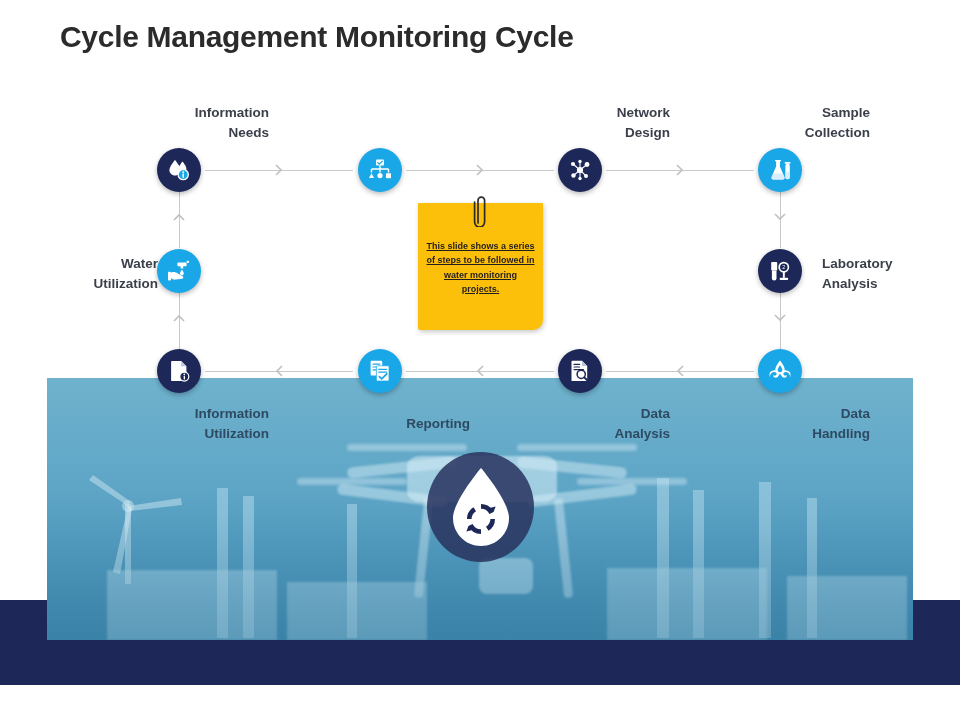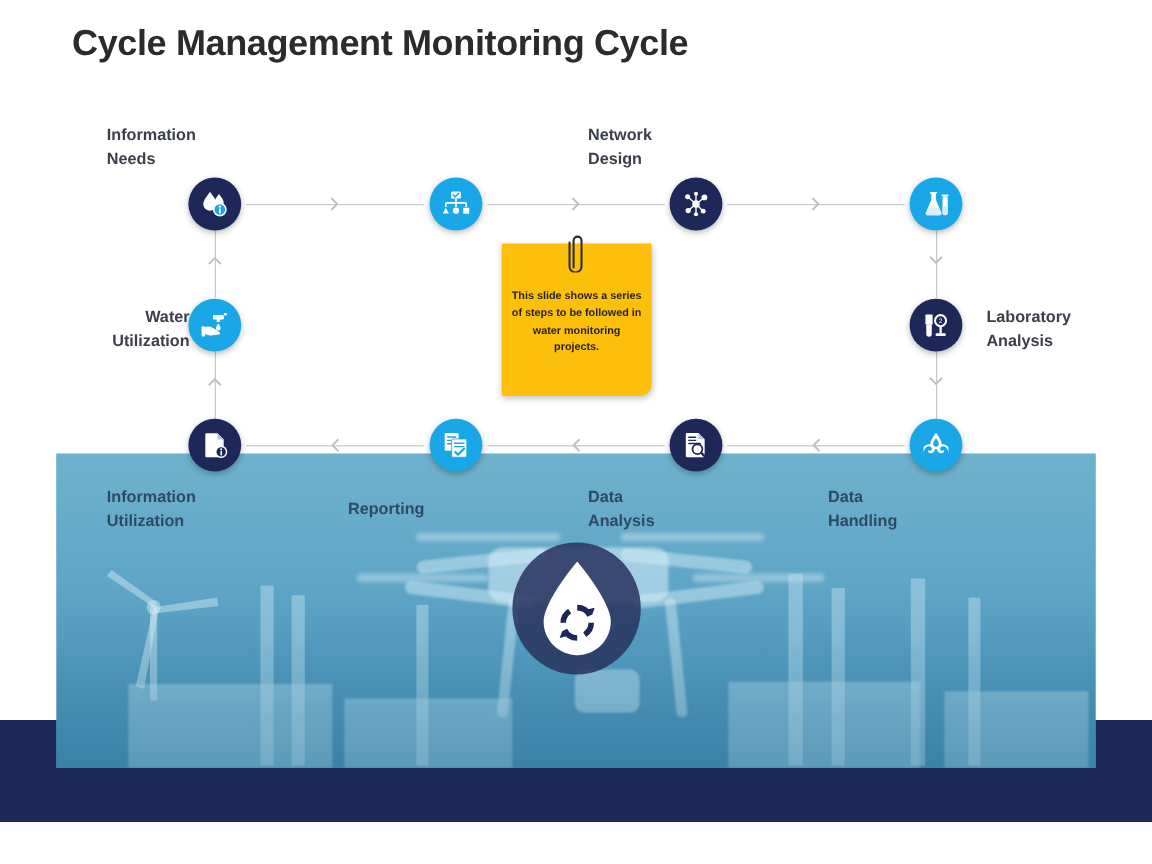--- a/index.html
+++ b/index.html
@@ -163,21 +163,21 @@
   .node.blue { background: #1aa7e8; }
   .node svg { display: block; }
 
   
   .label {
     position: absolute;
     font-size: 13.5px;
     font-weight: bold;
     color: #3a3f4a;
     line-height: 1.45;
-    text-align: left;
+    text-align: right;
     white-space: pre-line;
   }
   .label.center { transform: translateX(-50%); }
   .label.right-al { text-align: right; }
   .label.left-al { text-align: left; }
   .label.on-photo { color: #2e4a63; }
 
   
   #sticky {
     position: absolute;
@@ -192,20 +192,21 @@
   #sticky .note-text {
     position: absolute;
     left: 8px;
     right: 8px;
     top: 36px;
     font-size: 9px;
     font-weight: bold;
     color: #231f20;
     text-align: center;
     line-height: 1.6;
+    text-decoration: underline;
   }
   #paperclip {
     position: absolute;
     left: 472px;
     top: 193px;
     width: 18px;
     height: 34px;
   }
 
   
@@ -373,20 +374,22 @@
       <circle cx="13" cy="13" r="3.1" fill="#ffffff"></circle>
       <circle cx="6" cy="7" r="2.1" fill="#ffffff"></circle>
       <circle cx="20" cy="7.5" r="2.4" fill="#ffffff"></circle>
       <circle cx="6.5" cy="18.5" r="2.2" fill="#ffffff"></circle>
       <circle cx="19" cy="19" r="2.0" fill="#ffffff"></circle>
       <circle cx="13" cy="4.5" r="1.7" fill="#ffffff"></circle>
       <circle cx="13" cy="21.5" r="1.7" fill="#ffffff"></circle>
     </svg>
   </div>
 
+  <div class="label center" style="left:780px; top:103px; width:180px;">Sample
+Collection</div>
   <div class="node blue" style="left:758px; top:148px;">
     <svg width="26" height="26" viewBox="0 0 26 26">
       <path d="M8 3 H14 V4.3 H12.9 V9.4 L17.4 20 A1.6 1.6 0 0 1 16 22.4 H6 A1.6 1.6 0 0 1 4.6 20 L9.1 9.4 V4.3 H8 Z" fill="#ffffff"></path>
       <path d="M6.6 16.4 H15.4 L17.4 20.6 A1.4 1.4 0 0 1 16 22.4 H6 A1.4 1.4 0 0 1 4.6 20.6 Z" fill="#d9eefa"></path>
       <rect x="18.4" y="6.5" width="4.4" height="15.8" rx="2.2" fill="#ffffff"></rect>
       <rect x="18.4" y="14.6" width="4.4" height="7.7" rx="2.2" fill="#d9eefa"></rect>
       <rect x="17.7" y="5" width="5.8" height="1.8" rx="0.8" fill="#ffffff"></rect>
     </svg>
   </div>
 

